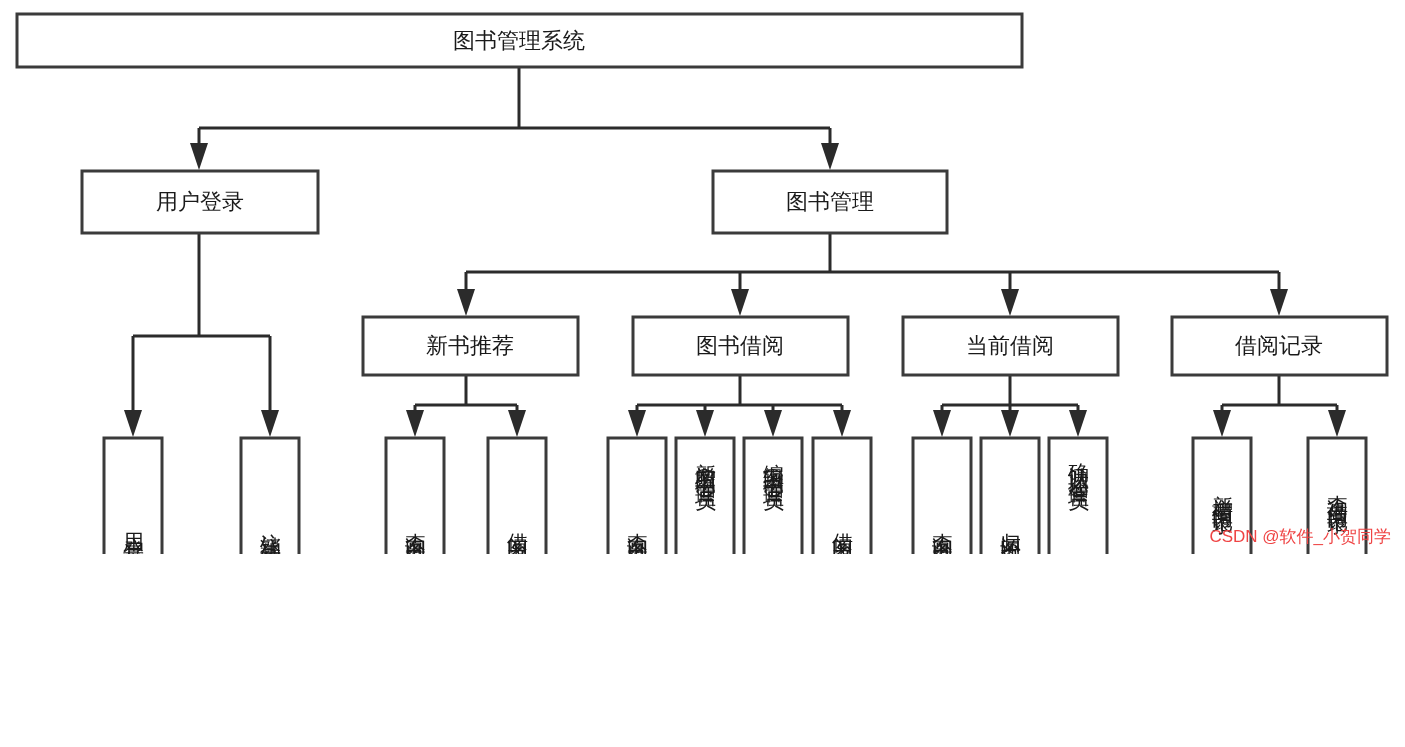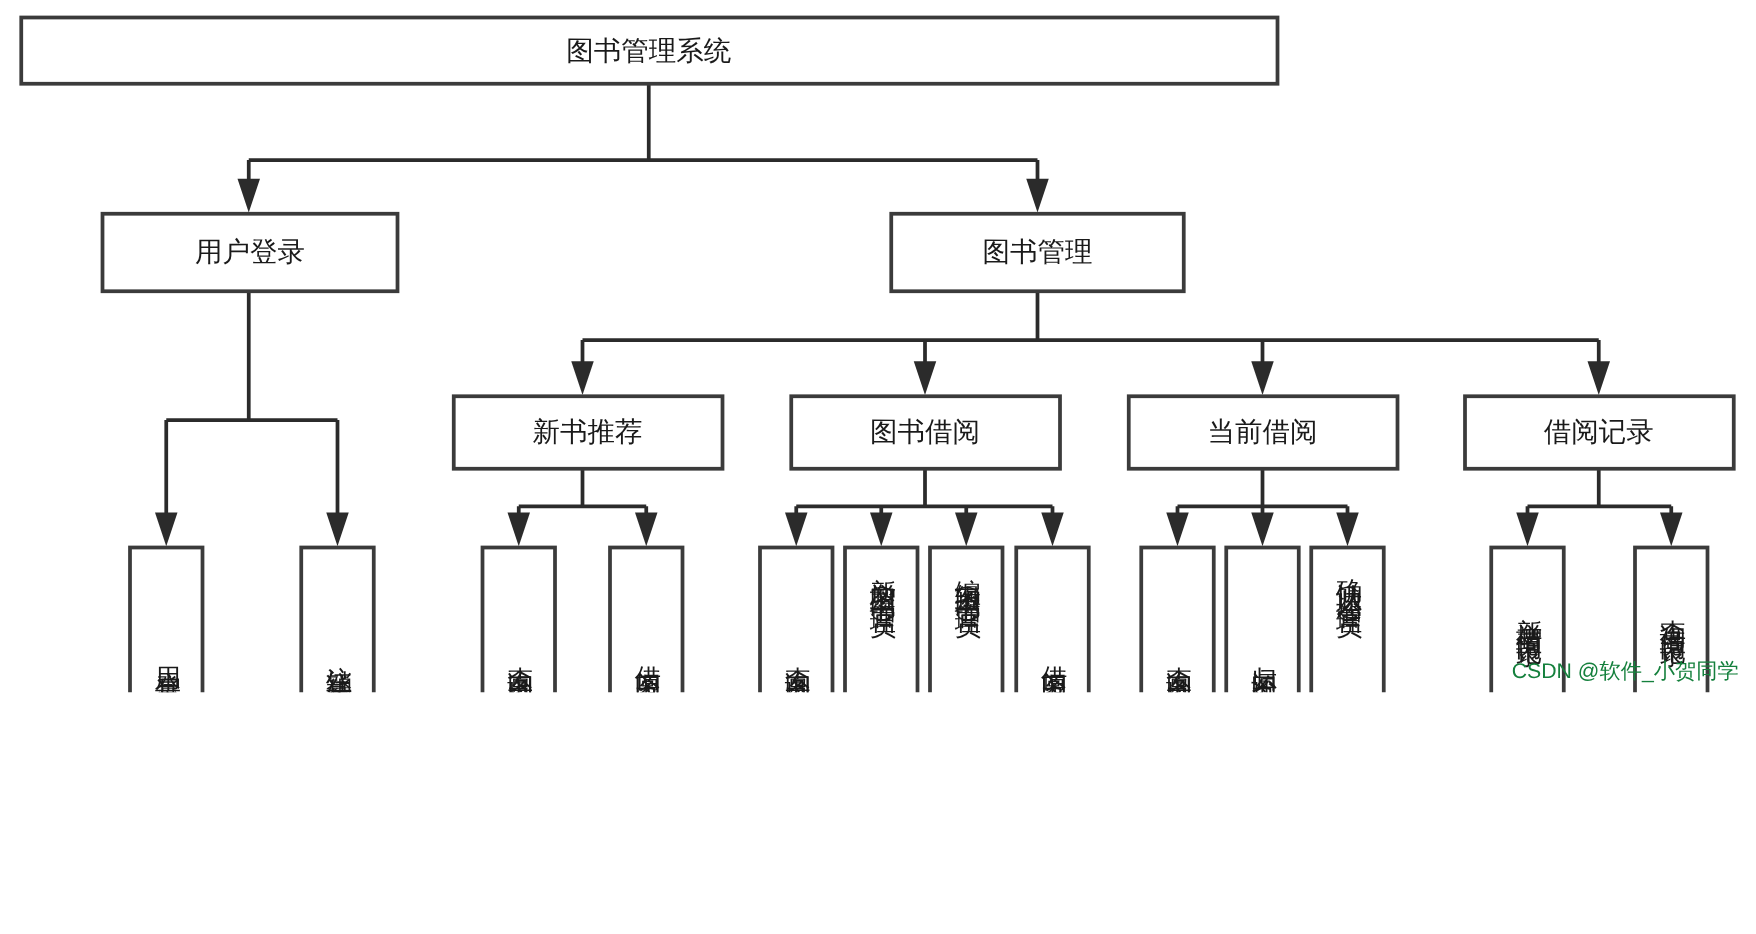--- a/index.html
+++ b/index.html
@@ -71,21 +71,21 @@
     color: #1a1a1a;
     letter-spacing: 4px;
     white-space: nowrap;
   }
   .watermark {
     position: absolute;
     right: 14px;
     bottom: 6px;
     font-family: "Liberation Sans", "DejaVu Sans", sans-serif;
     font-size: 17px;
-    color: #15803d;
+    color: #ef4444;
     white-space: nowrap;
     pointer-events: none;
   }
 </style>
 </head>
 <body>
 
 <div id="diagram-root">
 
   <svg id="tree-svg" viewBox="0 0 1405 747">

